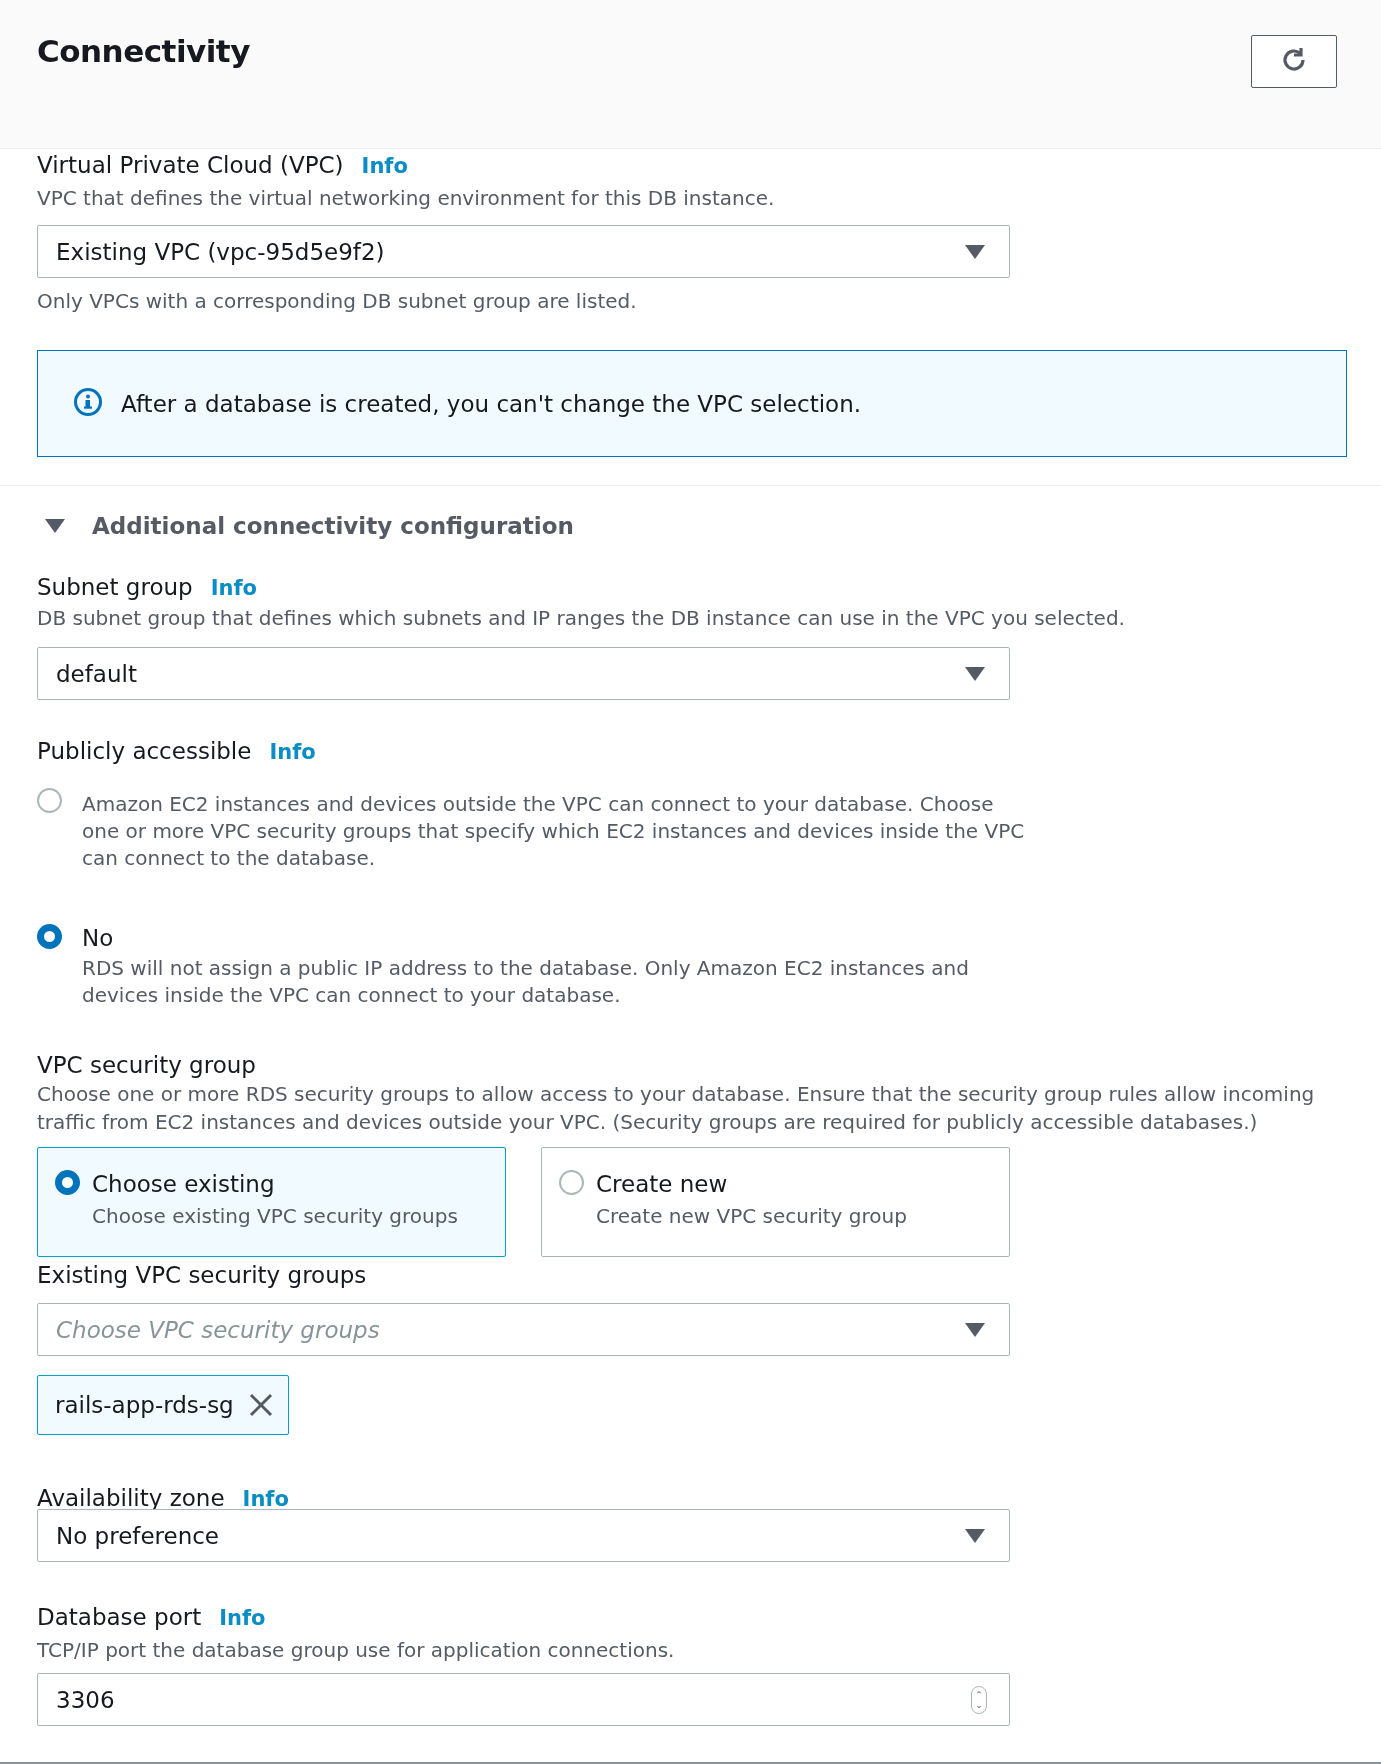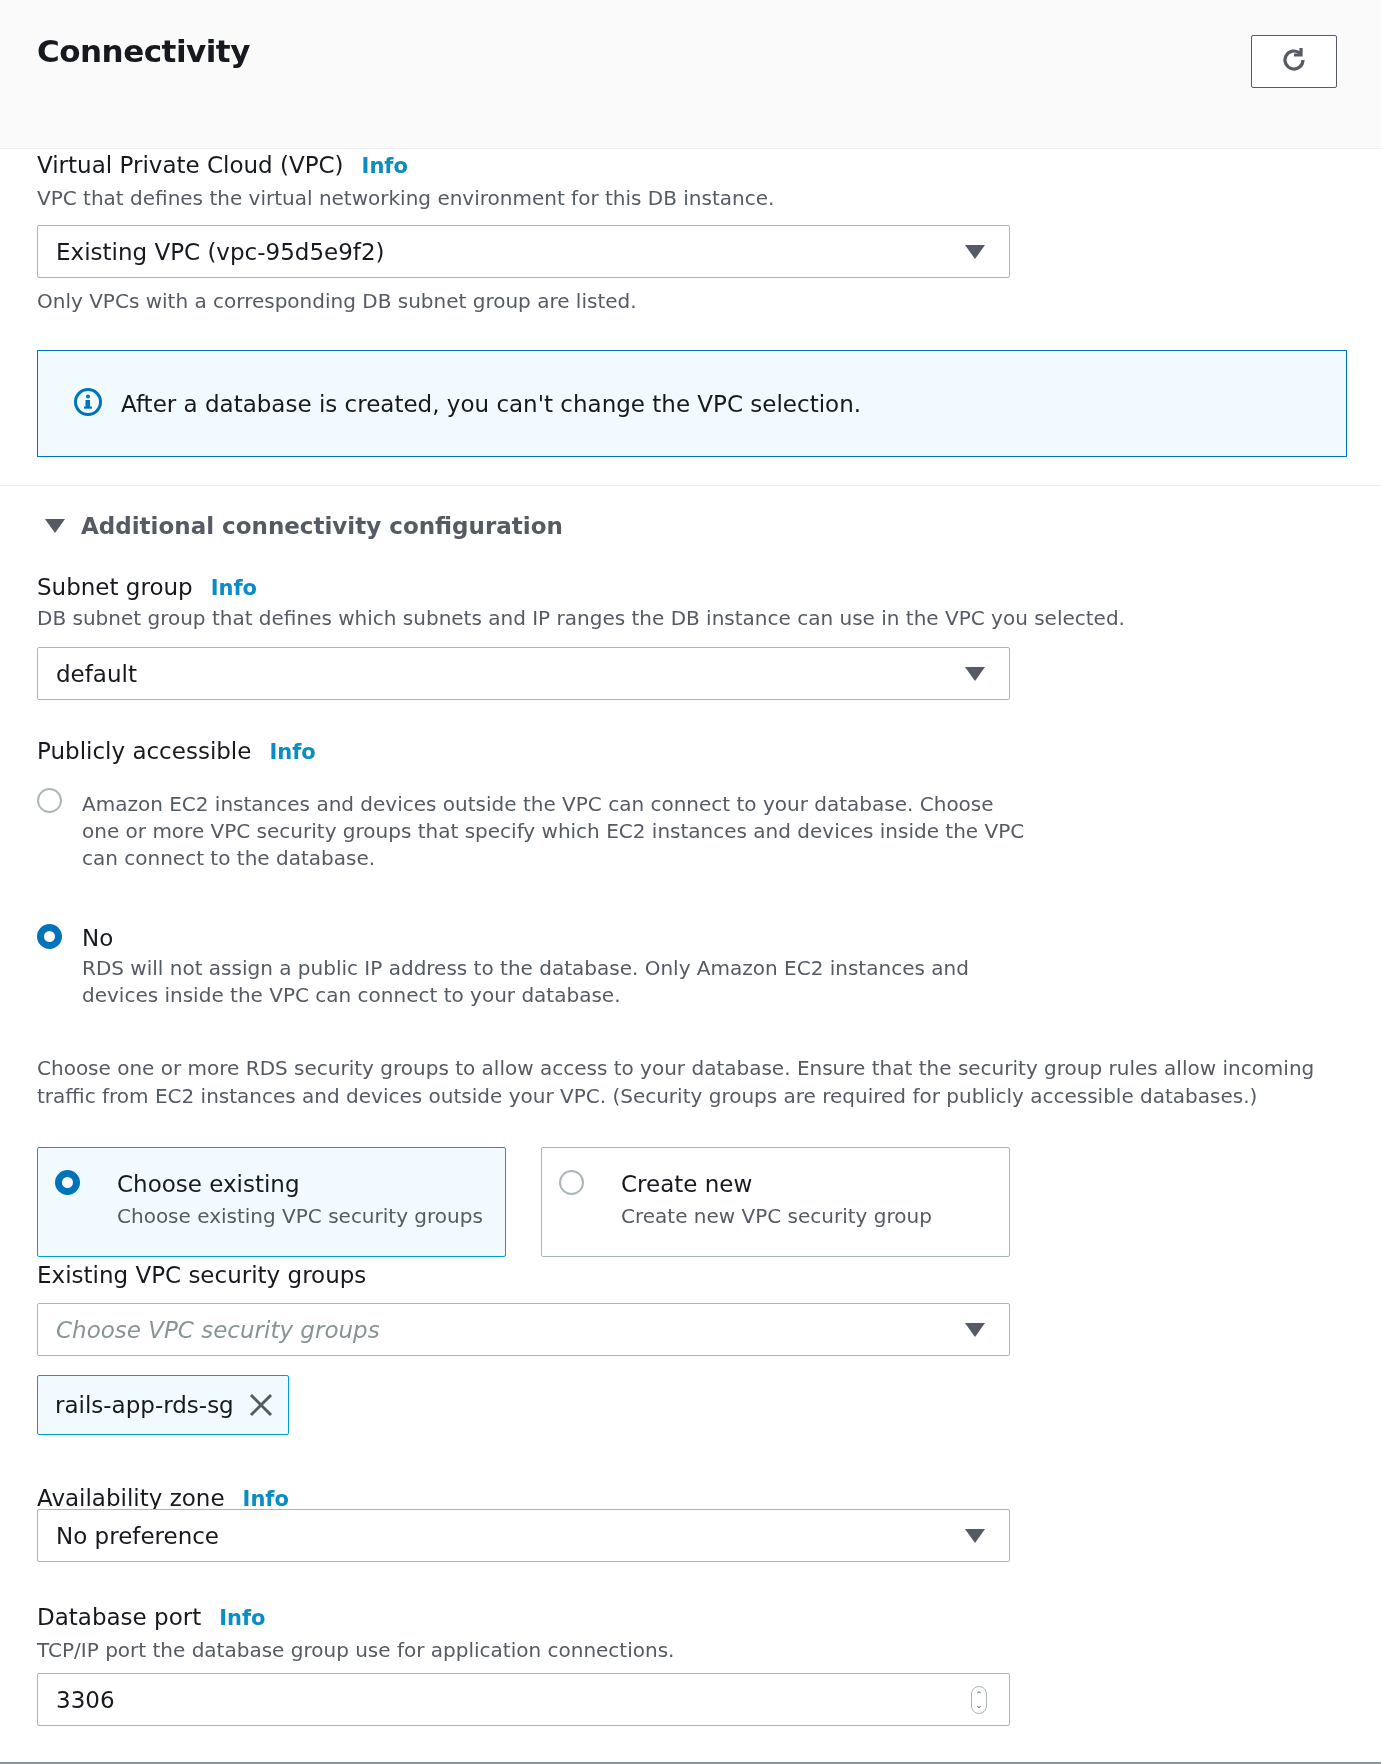--- a/index.html
+++ b/index.html
@@ -45,39 +45,39 @@
     .alert {
       position: absolute; left: 37px; top: 350px; width: 1310px; height: 107px;
       background: #f1faff; border: 1px solid #0073bb; border-radius: 0;
       display: flex; align-items: center; padding-left: 35px;
     }
     .alert-text { font-size: 23px; color: #16191f; margin-left: 18px; }
     .divider {
       position: absolute; left: 0; top: 485px; width: 1381px; height: 1px; background: #eaeded;
     }
     .expand {
-      position: absolute; left: 45px; top: 513px; display: flex; align-items: center; gap: 16px; cursor: pointer;
+      position: absolute; left: 45px; top: 513px; display: flex; align-items: center; gap: 27px; cursor: pointer;
     }
     .expand .tri {
       width: 0; height: 0; border-left: 10px solid transparent; border-right: 10px solid transparent;
       border-top: 14px solid #545b64;
     }
     .expand-label { font-size: 23px; font-weight: bold; color: #545b64; }
     .radio {
       width: 25px; height: 25px; border-radius: 50%; border: 2px solid #aab7b8; background: #fff;
       flex-shrink: 0; cursor: pointer;
     }
     .radio.checked { border: 7px solid #0073bb; }
     .radio-row { position: absolute; left: 37px; display: flex; align-items: flex-start; gap: 20px; }
     .radio-title { font-size: 23px; color: #16191f; line-height: 28px; }
     .radio-desc { font-size: 20px; color: #545b64; line-height: 27px; margin-top: 3px; width: 950px; }
     .tile {
       position: absolute; top: 1147px; width: 469px; height: 110px;
       border: 1px solid #aab7b8; border-radius: 2px; background: #fff;
-      padding: 22px 0 0 17px; display: flex; gap: 37px; cursor: pointer;
+      padding: 22px 0 0 17px; display: flex; gap: 12px; cursor: pointer;
     }
     .tile.selected { background: #f1faff; border-color: #00a1c9; }
     .tile-title { font-size: 23px; color: #16191f; line-height: 28px; }
     .tile-desc { font-size: 20px; color: #545b64; margin-top: 6px; }
     .placeholder { font-style: italic; color: #879596; }
     .token {
       position: absolute; left: 37px; top: 1375px; height: 60px;
       background: #f1faff; border: 1px solid #00a1c9; border-radius: 2px;
       display: flex; align-items: center; padding: 0 14px 0 17px; gap: 14px;
     }
@@ -170,20 +170,23 @@
 </div>
 <div class="radio-row" style="top:924px;">
   <span class="radio checked"></span>
   <div>
     <div class="radio-title">No</div>
     <div class="radio-desc">RDS will not assign a public IP address to the database. Only Amazon EC2 instances and devices inside the VPC can connect to your database.</div>
   </div>
 </div>
 
 <div class="section" style="top:1052px; width:1310px;">
+  <div class="label">
+    <span>VPC security group</span>
+  </div>
   <div class="desc" style="margin-top:2px; line-height:28px;">Choose one or more RDS security groups to allow access to your database. Ensure that the security group rules allow incoming traffic from EC2 instances and devices outside your VPC. (Security groups are required for publicly accessible databases.)</div>
 </div>
 
 <div class="tile selected" style="left:37px;">
   <span class="radio checked"></span>
   <div>
     <div class="tile-title">Choose existing</div>
     <div class="tile-desc">Choose existing VPC security groups</div>
   </div>
 </div>

